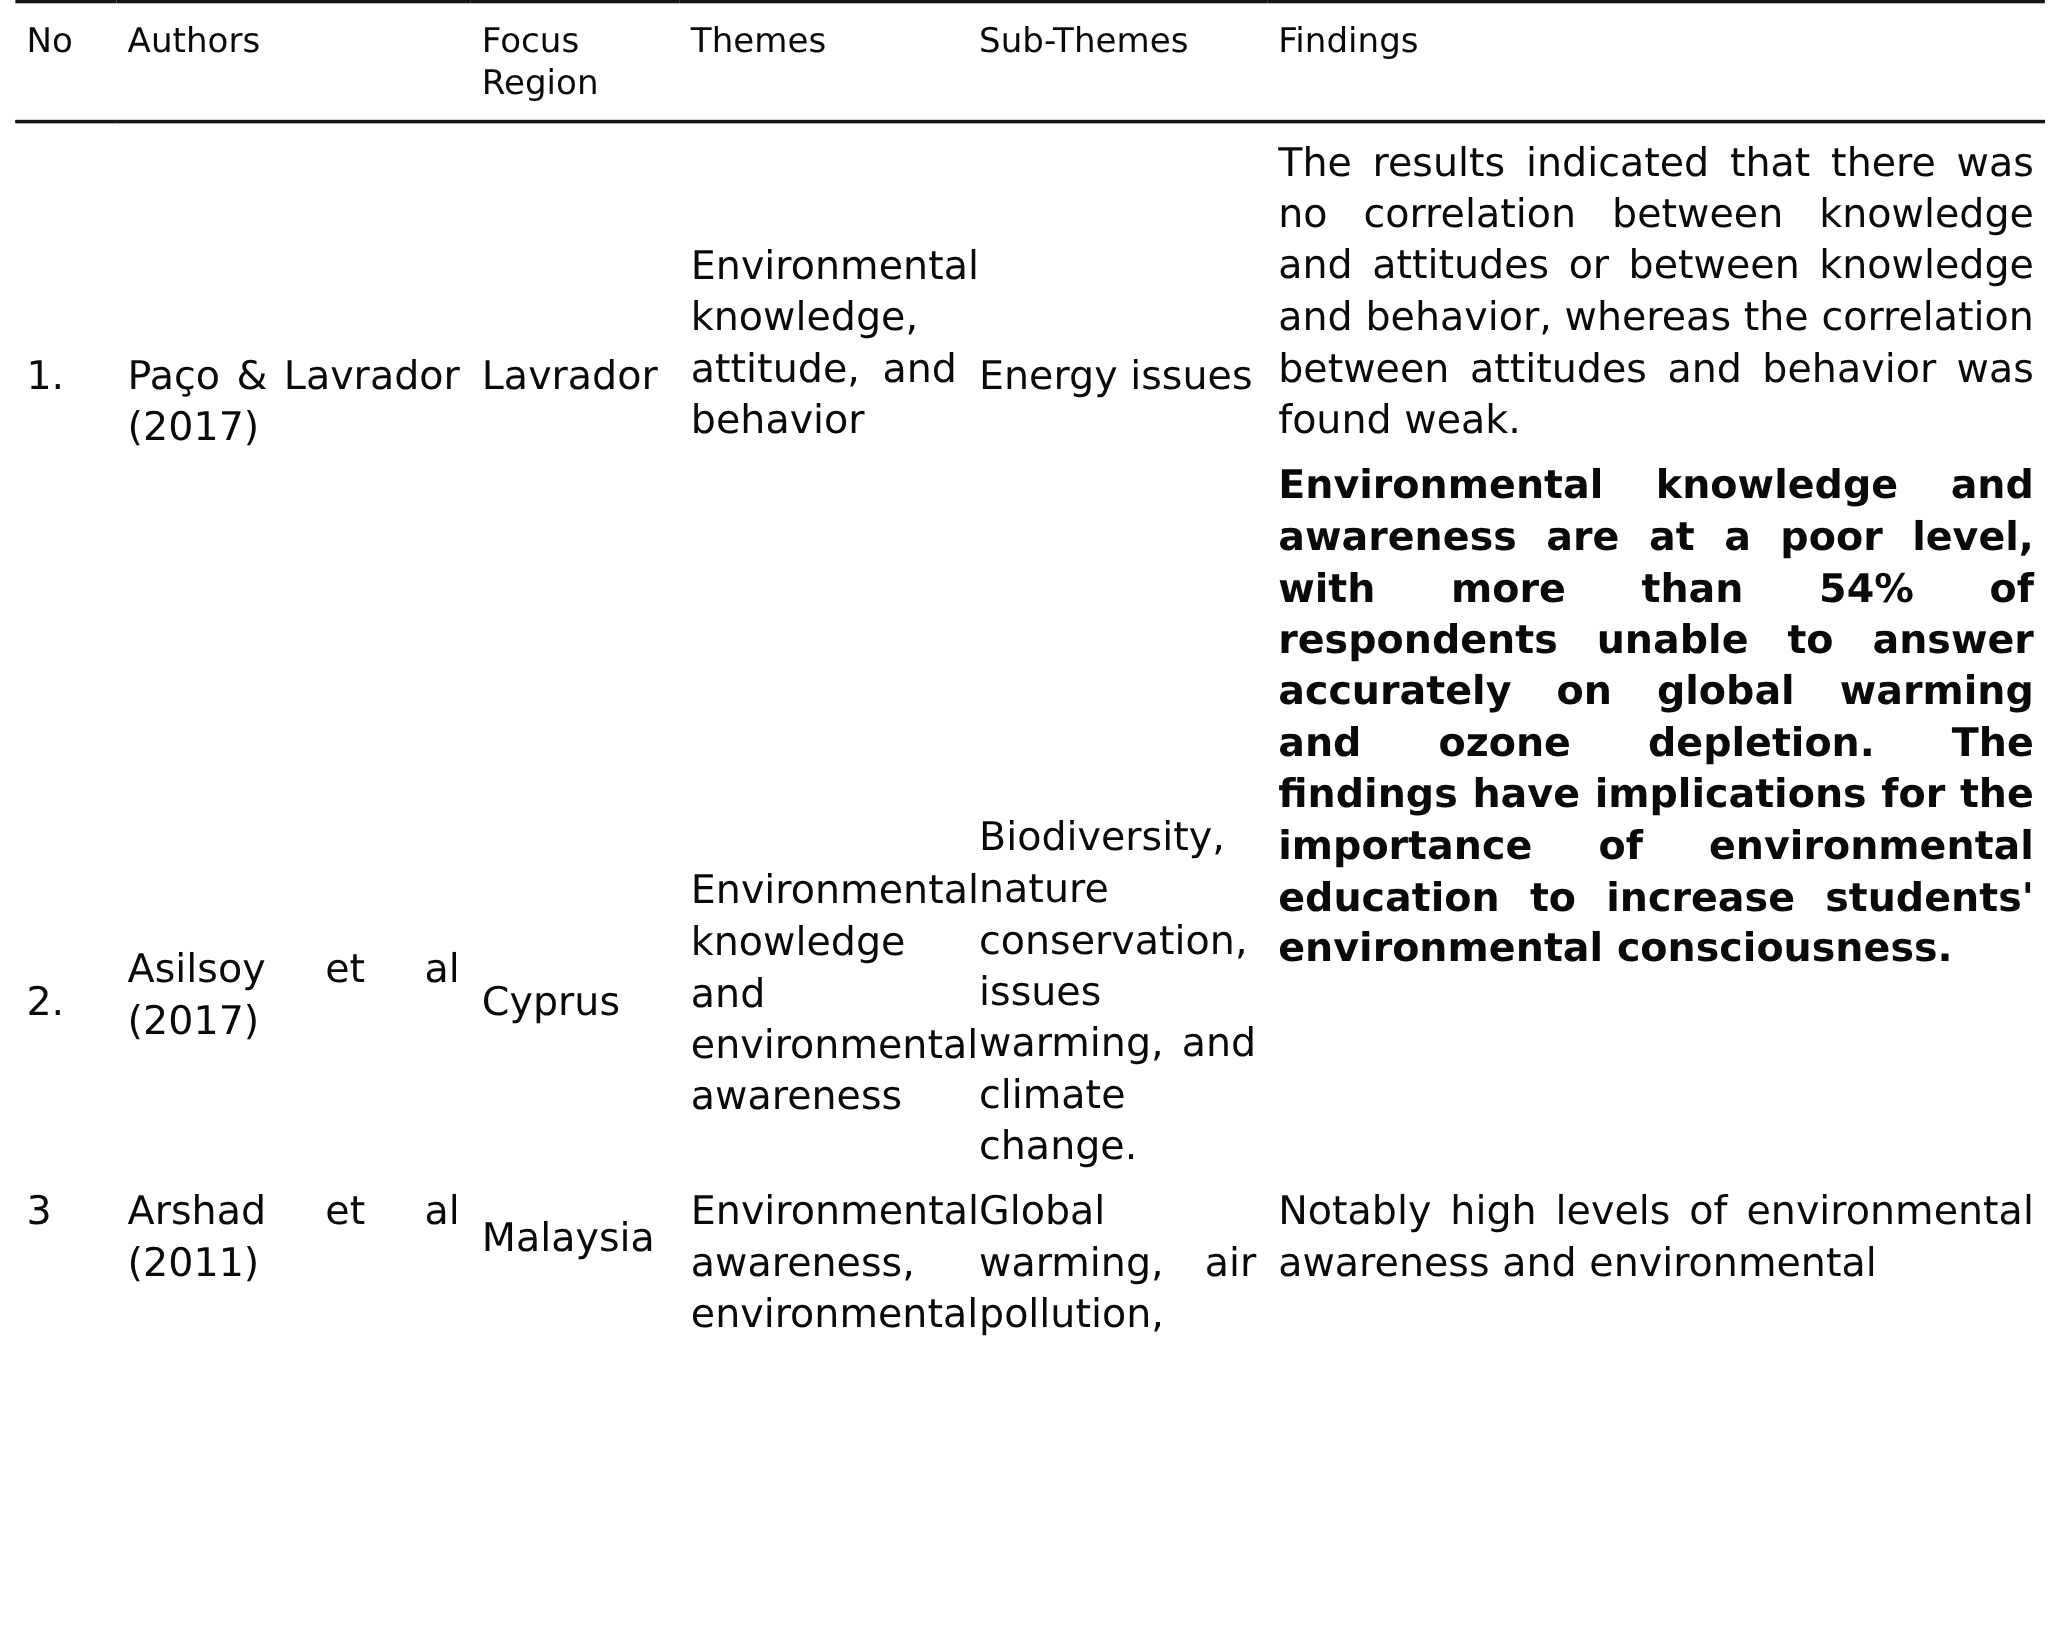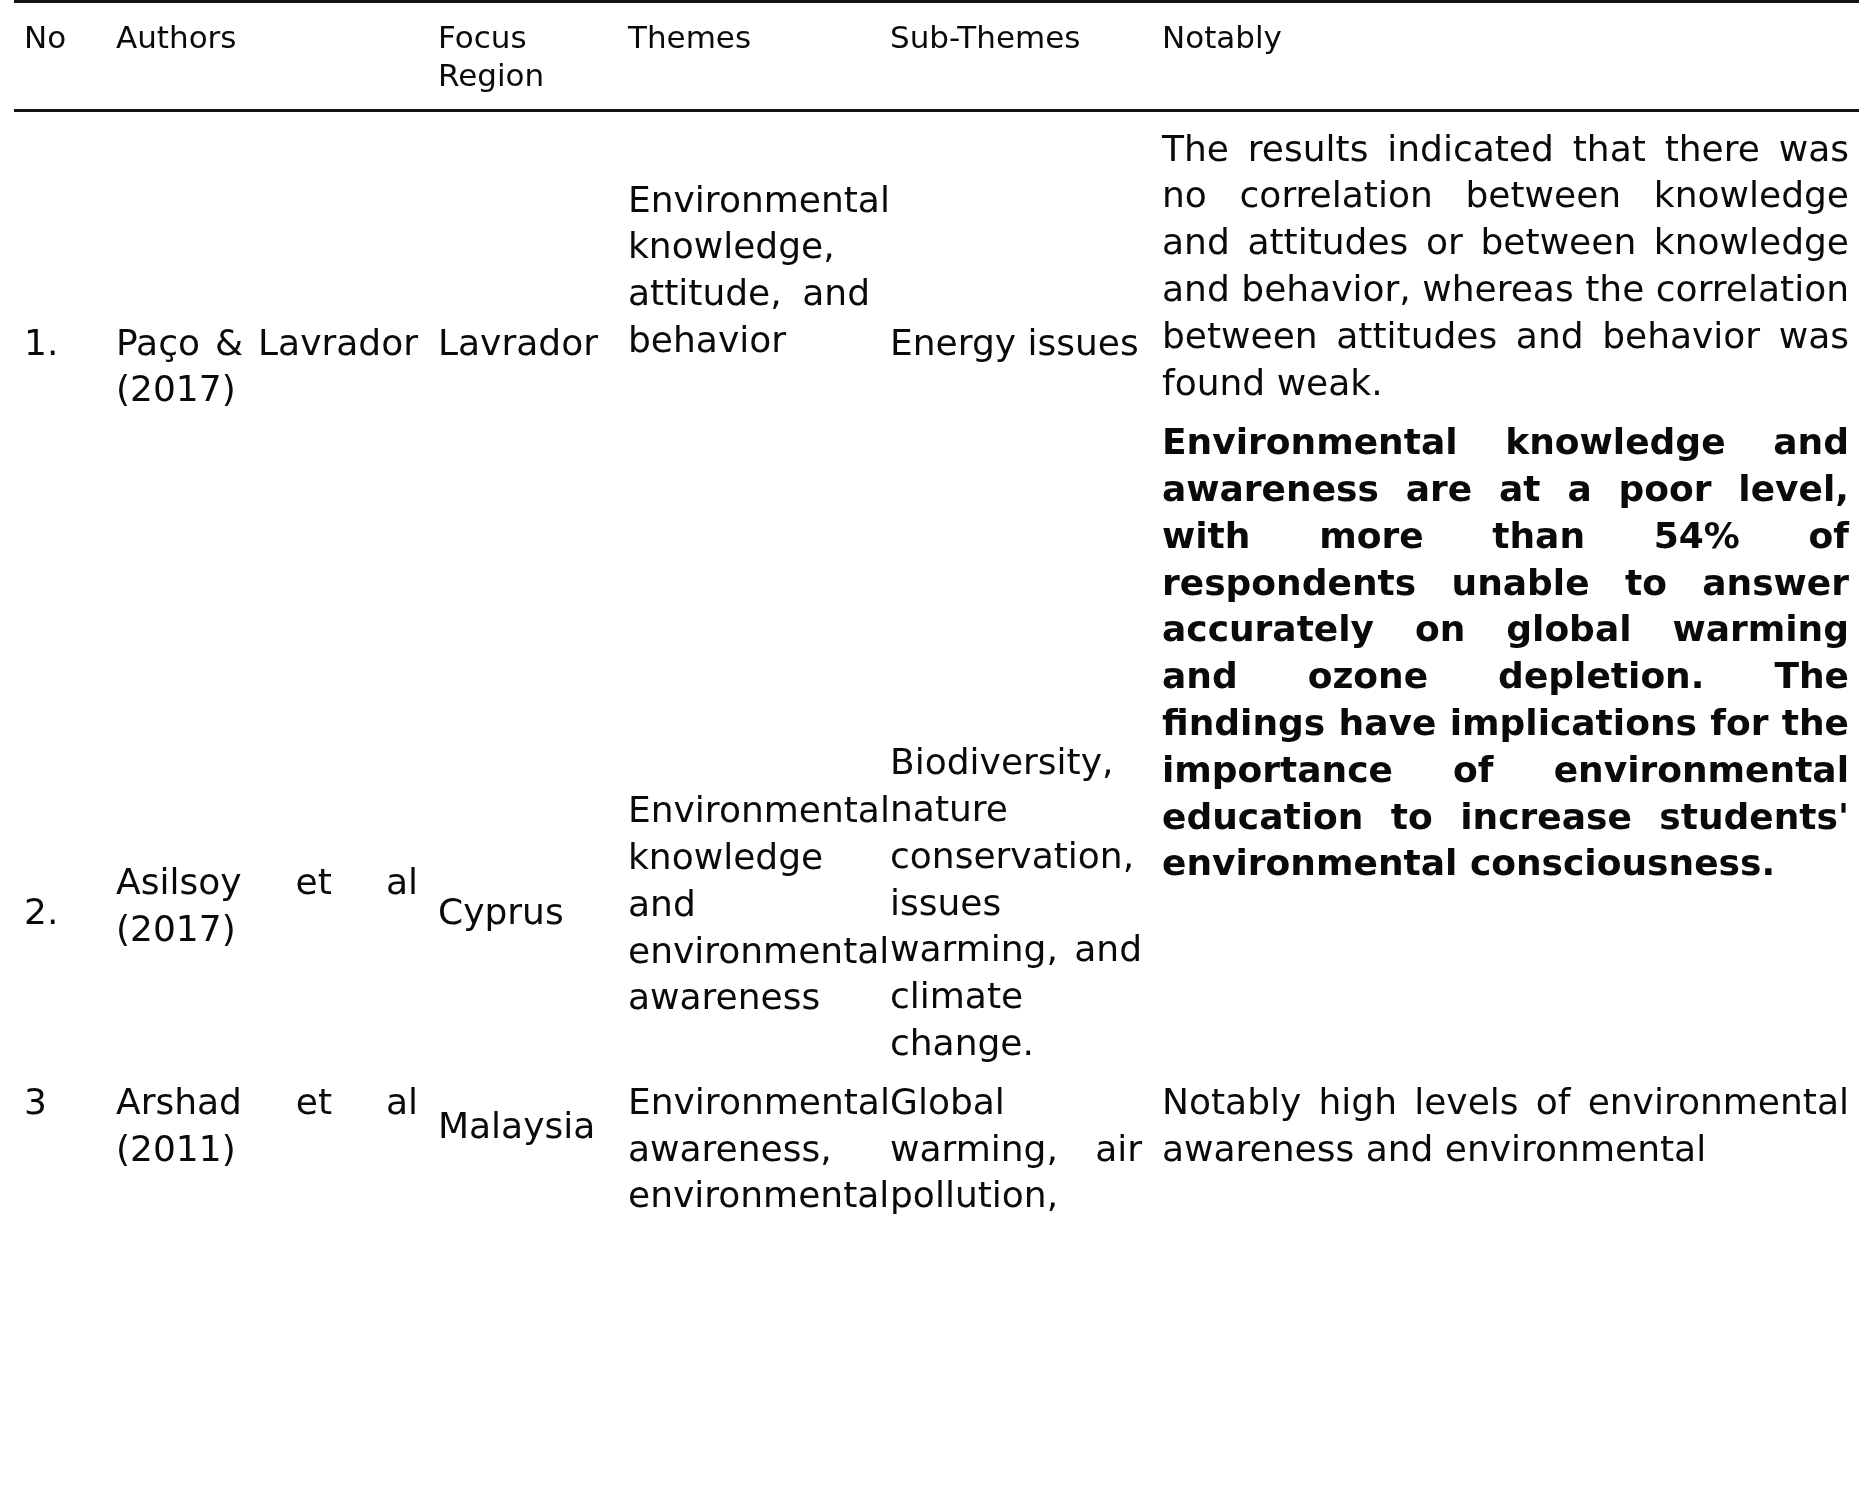--- a/index.html
+++ b/index.html
@@ -73,29 +73,29 @@
     <thead>
       <tr>
         <th>No</th>
         <th>Authors</th>
         <th>
           <span>Focus</span><br>
           <span>Region</span>
         </th>
         <th>Themes</th>
         <th>Sub-Themes</th>
-        <th>Notably</th>
+        <th>Findings</th>
       </tr>
     </thead>
     <tbody>
       <tr class="row-1">
         <td class="cell-no v-pad-1">1.</td>
         <td class="just v-pad-1">Paço &amp; Lavrador (2017)</td>
         <td class="v-pad-1">Lavrador</td>
-        <td class="just" style="padding-top:65px;">Environmental knowledge, attitude, and behavior</td>
+        <td class="just" style="padding-top:108px;">Environmental knowledge, attitude, and behavior</td>
         <td class="v-pad-1">Energy issues</td>
         <td class="just" style="padding-top:14px;">The results indicated that there was no correlation between knowledge and attitudes or between knowledge and behavior, whereas the correlation between attitudes and behavior was found weak.</td>
       </tr>
       <tr class="row-2">
         <td class="cell-no" style="padding-top:470px;">2.</td>
         <td class="just" style="padding-top:440px;">Asilsoy et al (2017)</td>
         <td style="padding-top:470px;">Cyprus</td>
         <td class="just" style="padding-top:368px;">Environmental knowledge and environmental awareness</td>
         <td class="just" style="padding-top:320px;">Biodiversity, nature conservation, issues warming, and climate change.</td>
         <td class="just" style="padding-top:0;font-weight:bold;">Environmental knowledge and awareness are at a poor level, with more than 54% of respondents unable to answer accurately on global warming and ozone depletion. The findings have implications for the importance of environmental education to increase students' environmental consciousness.</td>

